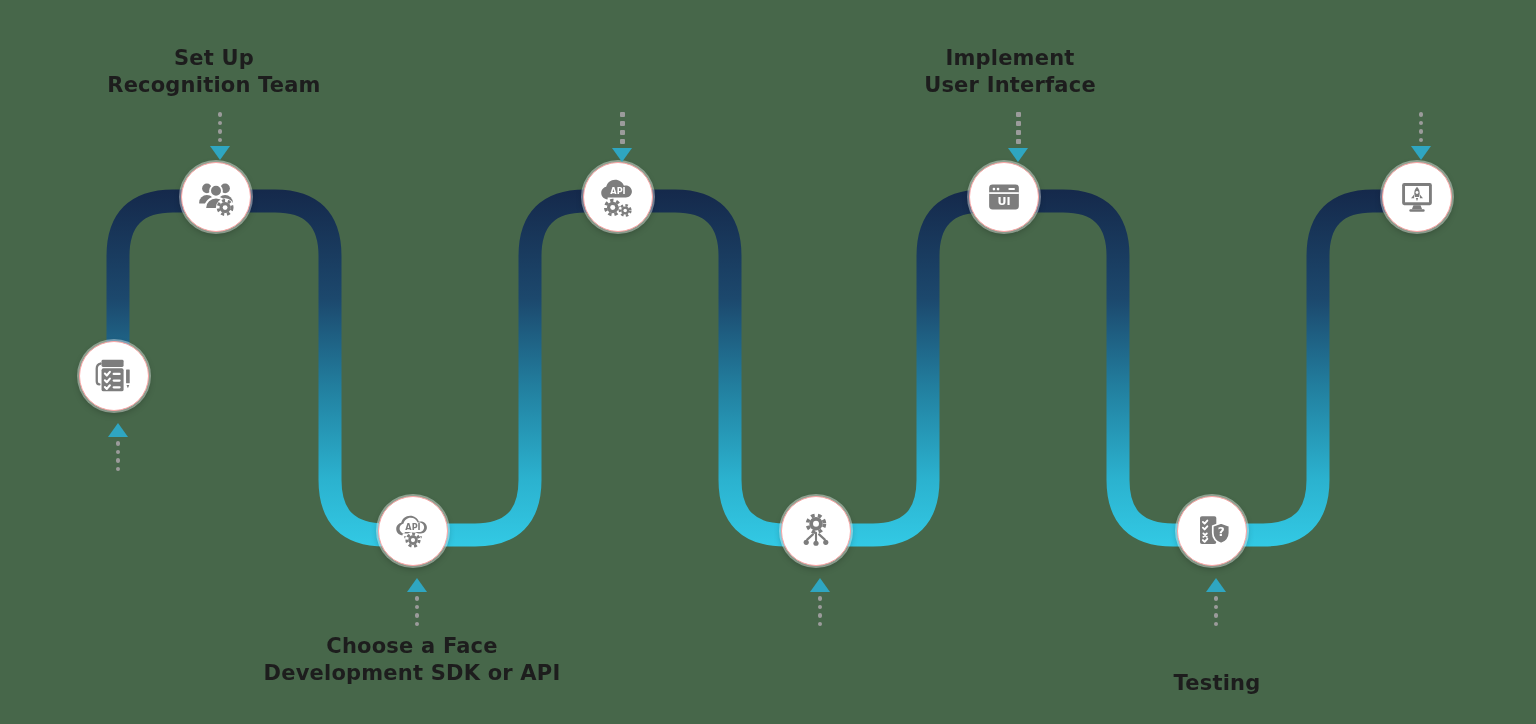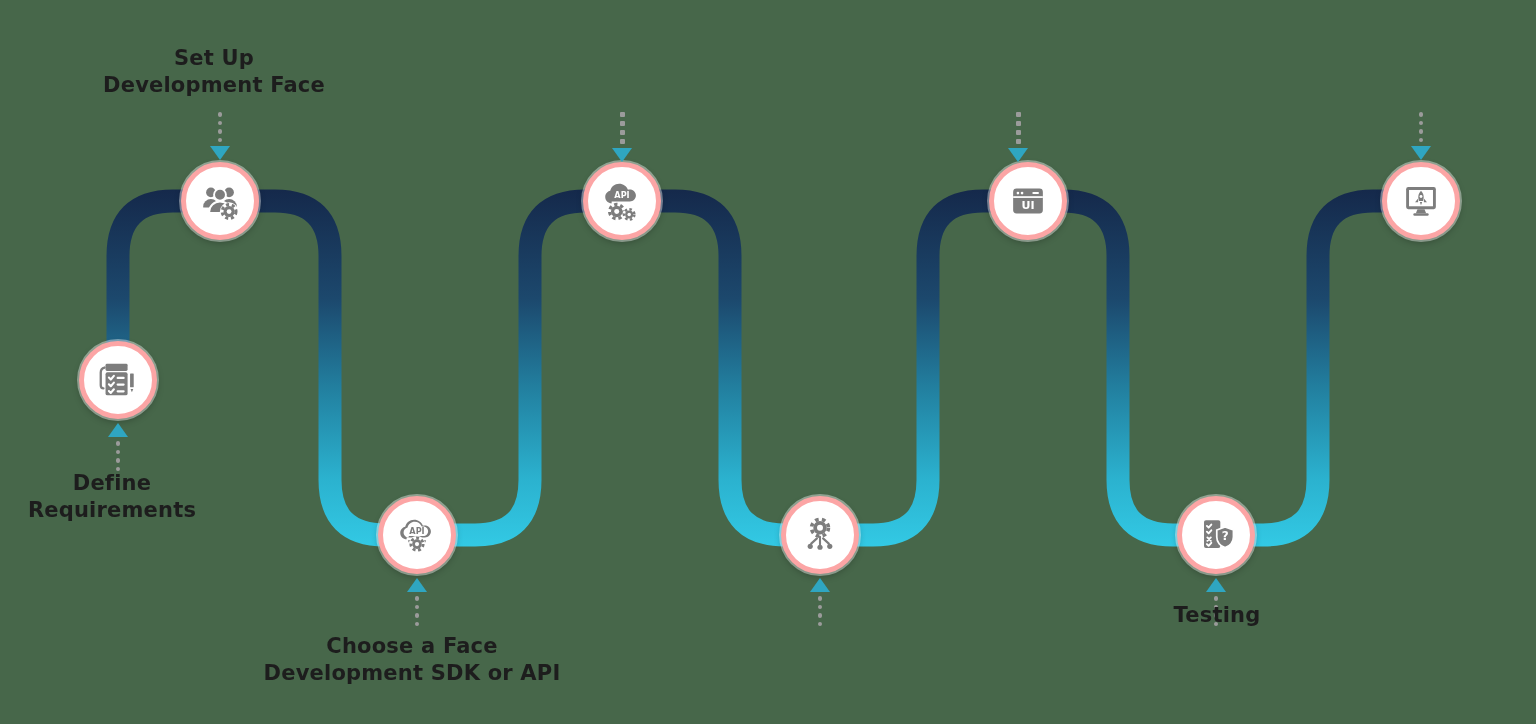--- a/index.html
+++ b/index.html
@@ -5,21 +5,21 @@
   html,body{margin:0;padding:0;}
   body{
     width:1536px;height:724px;overflow:hidden;
     background:#47674A;
     font-family:"Liberation Sans",sans-serif;
   }
   .canvas{position:relative;width:1536px;height:724px;}
   .flow-svg{position:absolute;left:0;top:0;z-index:1;}
   .node{
     position:absolute;width:68px;height:68px;
-    background:#fff;border:5px solid #fca5a5;border-radius:50%;
+    background:#fff;border:1px solid #fca5a5;border-radius:50%;
     display:flex;align-items:center;justify-content:center;
     box-shadow:0 0 0 2px rgba(255,255,255,.4),0 3px 7px rgba(0,0,0,.25);
     z-index:2;
   }
   .node svg{width:46px;height:46px;display:block;}
   .label{
     position:absolute;transform:translateX(-50%);
     text-align:center;font-weight:bold;font-size:21px;line-height:27px;
     color:#1D1D1D;white-space:pre-line;z-index:3;letter-spacing:.2px;
     font-family:"DejaVu Sans","Liberation Sans",sans-serif;
@@ -73,22 +73,20 @@
       </g>
     </svg>
   </div>
   <div class="connector" style="left:118px;top:423px">
     <div class="arrow-up"></div>
     <span class="dot"></span>
       <span class="dot"></span>
       <span class="dot"></span>
       <span class="dot"></span>
   </div>
-  <div class="label" style="left:112px;top:470px">Define
-Requirements</div>
 
   <div class="node" style="left:181px;top:162px">
     <svg viewBox="0 0 48 48">
       <g fill="#7D7D7D">
         <circle cx="14.5" cy="15" r="5"></circle>
         <path d="M6.5 29.5a8 7.5 0 0 1 16 0v1.2h-16z"></path>
         <circle cx="33.5" cy="15" r="5"></circle>
         <path d="M25.5 29.5a8 7.5 0 0 1 16 0v1.2h-16z"></path>
       </g>
       <g fill="#7D7D7D" stroke="#fff" stroke-width="2">
@@ -102,21 +100,21 @@
     </svg>
   </div>
   <div class="connector" style="left:220px;top:112px">
     <span class="dot"></span>
       <span class="dot"></span>
       <span class="dot"></span>
       <span class="dot"></span>
     <div class="arrow-down"></div>
   </div>
   <div class="label" style="left:214px;top:45px">Set Up
-Development Face</div>
+Recognition Team</div>
 
   <div class="node" style="left:378px;top:496px">
     <svg viewBox="0 0 48 48">
       <path d="M13.2 28.5c-3.7 0-6.7-3-6.7-6.6 0-3.2 2.2-5.9 5.2-6.5C12.6 11.2 16.4 8 21 8c4.2 0 7.8 2.6 9.2 6.3.6-.2 1.3-.3 2-.3 3.5 0 6.3 2.8 6.3 6.3s-2.8 6.2-6.3 6.2H13.2z" fill="#7D7D7D"></path>
       <path d="M13.2 28.5c-3.7 0-6.7-3-6.7-6.6 0-3.2 2.2-5.9 5.2-6.5C12.6 11.2 16.4 8 21 8c4.2 0 7.8 2.6 9.2 6.3.6-.2 1.3-.3 2-.3 3.5 0 6.3 2.8 6.3 6.3s-2.8 6.2-6.3 6.2H13.2z" fill="#fff" transform="translate(24 19) scale(0.8) translate(-24 -19)"></path>
       <text x="24" y="22.5" font-size="8.5" fill="#7D7D7D" text-anchor="middle">API</text>
       <path d="M15.5 29.5a9 9 0 0 0 17 0" fill="none" stroke="#7D7D7D" stroke-width="2.2"></path>
       <circle cx="24" cy="33.5" r="8.5" fill="#fff"></circle>
       <circle cx="24" cy="33.5" r="5" fill="#7D7D7D"></circle>
       <circle cx="24" cy="33.5" r="6.4" fill="none" stroke="#7D7D7D" stroke-width="3" stroke-dasharray="3 2.7"></circle>
@@ -173,37 +171,39 @@
     </svg>
   </div>
   <div class="connector" style="left:820px;top:578px">
     <div class="arrow-up"></div>
     <span class="dot"></span>
       <span class="dot"></span>
       <span class="dot"></span>
       <span class="dot"></span>
   </div>
 
-  <div class="node" style="left:989px;top:162px">
+  <div class="node" style="left:969px;top:162px">
     <svg viewBox="0 0 48 48">
       <rect x="8.5" y="11" width="31" height="26" rx="3.5" fill="#7D7D7D"></rect>
       <circle cx="13.5" cy="15.7" r="1.4" fill="#fff"></circle>
       <circle cx="17.8" cy="15.7" r="1.4" fill="#fff"></circle>
       <rect x="28.5" y="14.6" width="7" height="2.2" rx="1.1" fill="#fff"></rect>
       <rect x="8.5" y="19" width="31" height="1.8" fill="#fff"></rect>
       <text x="24" y="32.5" font-size="11.5" fill="#fff" text-anchor="middle">UI</text>
     </svg>
   </div>
   <div class="connector square" style="left:1018px;top:112px">
     <span class="dot"></span>
       <span class="dot"></span>
       <span class="dot"></span>
       <span class="dot"></span>
     <div class="arrow-down"></div>
   </div>
+  <div class="label" style="left:1010px;top:45px">Implement
+User Interface</div>
 
   <div class="node" style="left:1177px;top:496px">
     <svg viewBox="0 0 48 48">
       <rect x="11.5" y="8.5" width="17" height="29" rx="2" fill="#7D7D7D"></rect>
       <g stroke="#fff" stroke-width="2" fill="none" stroke-linecap="round" stroke-linejoin="round">
         <path d="M14.5 14.5l1.8 1.8 2.8-3.2"></path>
         <path d="M14.5 20.5l1.8 1.8 2.8-3.2"></path>
         <path d="M15 26.5l3.6 3.6M18.6 26.5L15 30.1"></path>
         <path d="M14.5 33.5l1.8 1.8 2.8-3.2"></path>
       </g>
@@ -211,21 +211,21 @@
       <text x="33.5" y="29.5" font-size="12.5" fill="#fff" text-anchor="middle">?</text>
     </svg>
   </div>
   <div class="connector" style="left:1216px;top:578px">
     <div class="arrow-up"></div>
     <span class="dot"></span>
       <span class="dot"></span>
       <span class="dot"></span>
       <span class="dot"></span>
   </div>
-  <div class="label" style="left:1217px;top:602px">Testing</div>
+  <div class="label" style="left:1217px;top:670px">Testing</div>
 
   <div class="node" style="left:1382px;top:162px">
     <svg viewBox="0 0 48 48">
       <rect x="8.5" y="9.5" width="31" height="23" rx="2.2" fill="#7D7D7D"></rect>
       <rect x="11.5" y="12.5" width="25" height="17" fill="#fff"></rect>
       <path d="M24 13.2c2.5 2.4 3.4 5.8 2.5 9.3l-.4 1.5h-4.2l-.4-1.5c-.9-3.5 0-6.9 2.5-9.3z" fill="#7D7D7D"></path>
       <circle cx="24" cy="19.3" r="1.5" fill="#fff"></circle>
       <path d="M21 21.5l-3.2 3.8h3.2z" fill="#7D7D7D"></path>
       <path d="M27 21.5l3.2 3.8H27z" fill="#7D7D7D"></path>
       <path d="M22.8 25h2.4l-1.2 3.4z" fill="#7D7D7D"></path>

